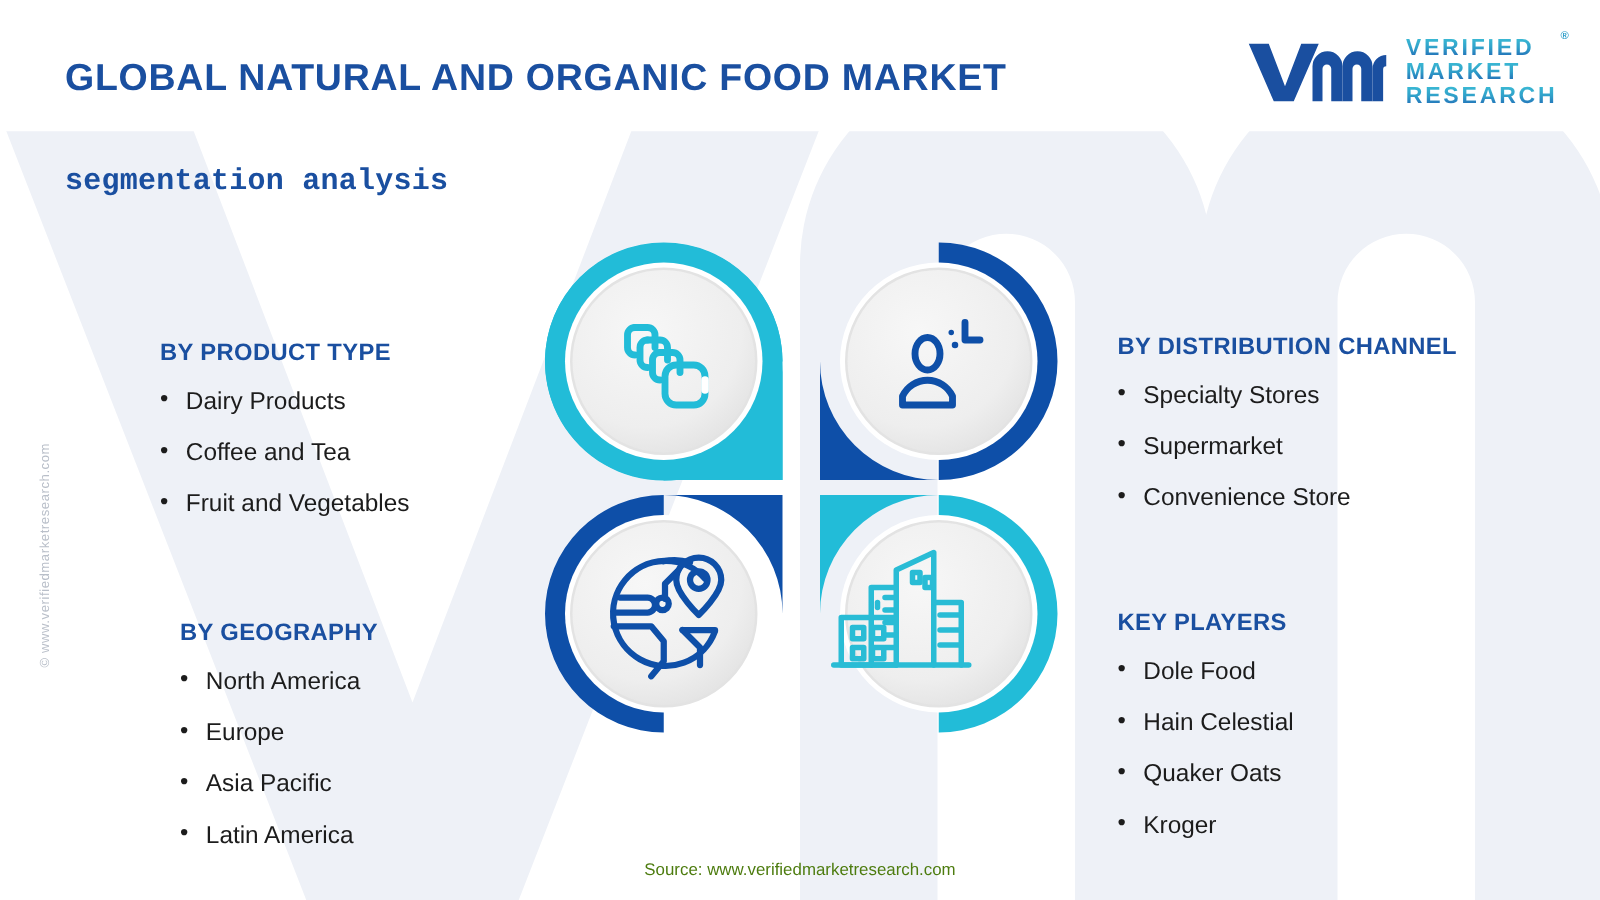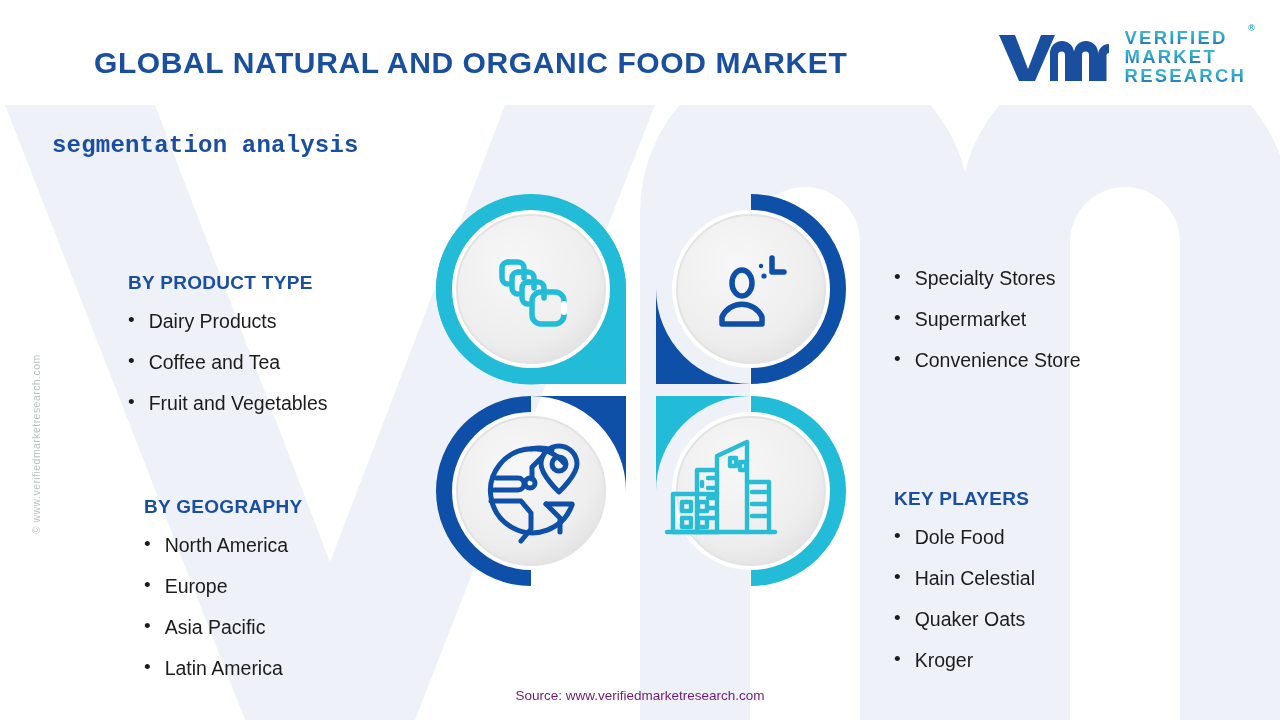--- a/index.html
+++ b/index.html
@@ -17,21 +17,21 @@
   .bg-watermark svg{ position:absolute; left:0; top:92px; width:1280px; height:628px; }
 
   
   .header{
     position:absolute; left:0; top:0; width:1280px; height:105px;
     background:#ffffff; z-index:6;
   }
   .page-title{
     position:absolute; left:52px; top:46px;
     font-size:30px; font-weight:700; letter-spacing:.6px;
-    color:#1a4fa0; white-space:nowrap;margin-left:42px;
+    color:#1a4fa0; white-space:nowrap;
   }
 
   
   .logo{ position:absolute; right:34px; top:28px; display:flex; align-items:center; gap:12px; }
   .logo-mark{ width:118px; height:56px; }
   .logo-text{ position:relative; line-height:1.04; }
   .logo-text div{
     font-size:18.5px; font-weight:700; letter-spacing:2.2px;
     background:linear-gradient(180deg,#3fc3d8 0%,#2f9fc9 55%,#1f63b3 100%);
     -webkit-background-clip:text; background-clip:text; color:transparent;
@@ -77,21 +77,21 @@
   
   .quad{
     position:absolute; left:434px; top:192px;
     width:414px; height:396px; z-index:5;
   }
   .quad svg{ width:100%; height:100%; display:block; }
 
   
   .source{
     position:absolute; left:0; top:688px; width:1280px;
-    text-align:center; font-size:13.5px; color:#701a75; z-index:5;
+    text-align:center; font-size:13.5px; color:#4d7c0f; z-index:5;
   }
 </style>
 </head>
 <body>
 
 <div class="bg-watermark">
   <svg viewBox="0 0 1280 628" preserveAspectRatio="none" aria-hidden="true">
     <g fill="#eef1f7">
 
       <path d="M0 0 H150 L330 470 L510 0 H660 L415 628 H245 Z"></path>
@@ -160,20 +160,21 @@
         <span>Asia Pacific</span>
       </li>
     <li>
         <span class="bullet">•</span>
         <span>Latin America</span>
       </li>
   </ul>
 </div>
 
 <div class="block" id="blk-distribution">
+  <h3>BY DISTRIBUTION CHANNEL</h3>
   <ul>
     <li>
         <span class="bullet">•</span>
         <span>Specialty Stores</span>
       </li>
     <li>
         <span class="bullet">•</span>
         <span>Supermarket</span>
       </li>
     <li>

